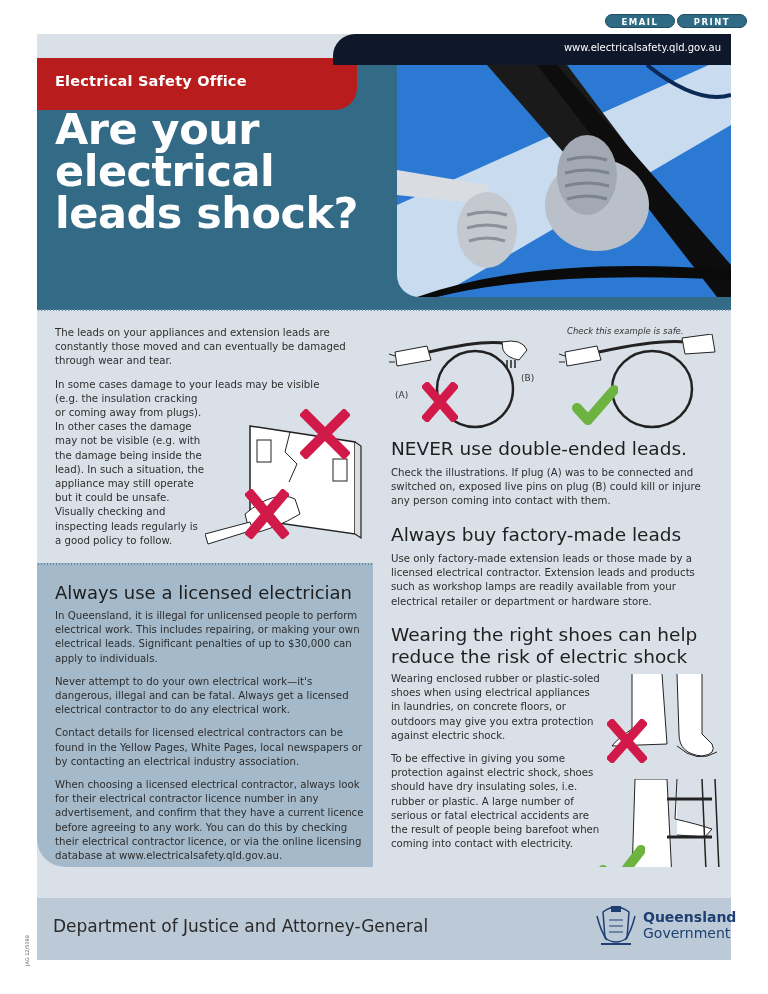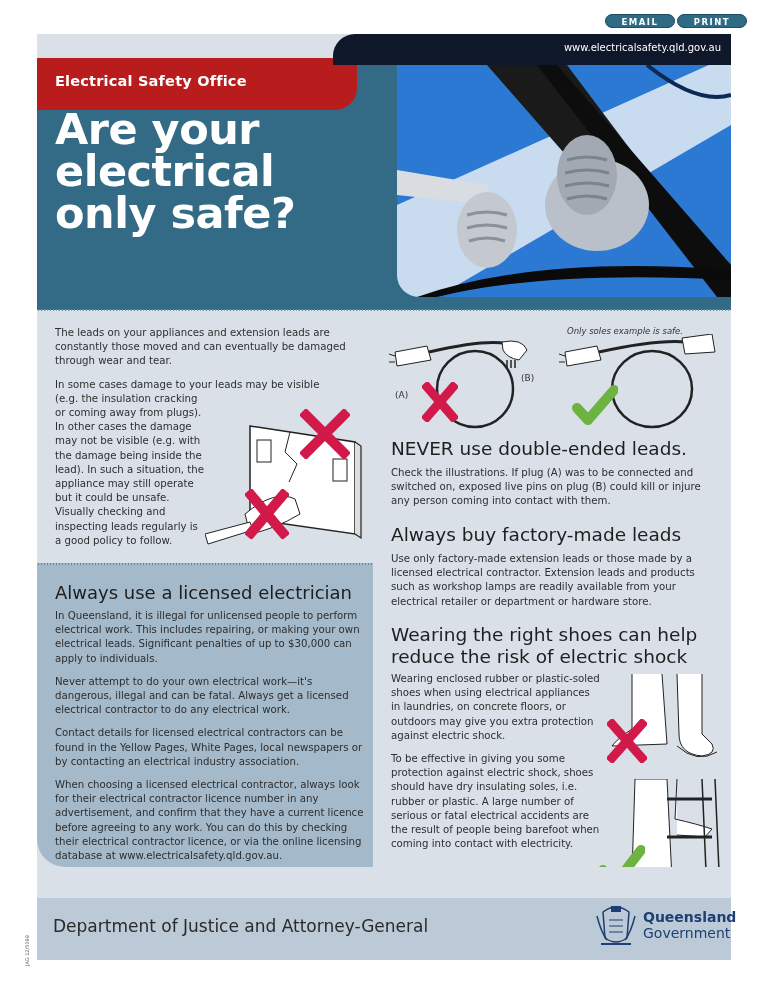--- a/index.html
+++ b/index.html
@@ -72,21 +72,21 @@
           <path d="M72 176 q18 -6 36 0"></path>
       </g>
       <path d="M20 232 Q140 190 334 205 L334 215 Q150 205 40 232Z" fill="#0a0a0a"></path>
       <path d="M250 0 Q300 40 334 30" stroke="#0a2a55" stroke-width="4" fill="none"></path>
     </svg>
   </div>
 
   <div class="title">
     <div>Are your</div>
     <div>electrical</div>
-    <div>only safe?</div>
+    <div>leads shock?</div>
   </div>
   <div class="dots"></div>
 
   <div class="abs" style="left:18px;top:292px;width:300px;">
     <p class="para">The leads on your appliances and extension leads are constantly those moved and can eventually be damaged through wear and tear.</p>
     <div class="para">
       <div>In some cases damage to your leads may be visible</div>
       <div>(e.g. the insulation cracking</div>
       <div>or coming away from plugs).</div>
       <div>In other cases the damage</div>
@@ -126,21 +126,21 @@
   <div class="lic"></div>
   <div class="lic-dots"></div>
   <div class="abs" style="left:18px;top:548px;width:310px;">
     <h2 class="h2">Always use a licensed electrician</h2>
     <p class="para">In Queensland, it is illegal for unlicensed people to perform electrical work. This includes repairing, or making your own electrical leads. Significant penalties of up to $30,000 can apply to individuals.</p>
     <p class="para">Never attempt to do your own electrical work—it's dangerous, illegal and can be fatal. Always get a licensed electrical contractor to do any electrical work.</p>
     <p class="para">Contact details for licensed electrical contractors can be found in the Yellow Pages, White Pages, local newspapers or by contacting an electrical industry association.</p>
     <p class="para">When choosing a licensed electrical contractor, always look for their electrical contractor licence number in any advertisement, and confirm that they have a current licence before agreeing to any work. You can do this by checking their electrical contractor licence, or via the online licensing database at www.electricalsafety.qld.gov.au.</p>
   </div>
 
-  <div class="caption" style="left:530px;top:292px;">Only soles example is safe.</div>
+  <div class="caption" style="left:530px;top:292px;">Check this example is safe.</div>
   <div class="abs" style="left:350px;top:300px;width:150px;height:100px;">
     <svg width="150" height="100" viewBox="0 0 150 100">
       <path d="M8 18 L40 12 L44 26 L10 32Z" fill="#fff" stroke="#222"></path>
       <path d="M2 20 L8 22 M2 28 L8 28" stroke="#222"></path>
       <path d="M42 18 Q100 5 120 10" stroke="#222" stroke-width="3" fill="none"></path>
       <path d="M115 8 Q135 4 140 16 L132 26 Q120 24 116 16Z" fill="#fff" stroke="#222"></path>
       <path d="M120 26 v8 M124 26 v8 M128 26 v8" stroke="#222" stroke-width="1.5"></path>
       <ellipse cx="88" cy="55" rx="38" ry="38" fill="none" stroke="#222" stroke-width="2.5"></ellipse>
     </svg>
   </div>

